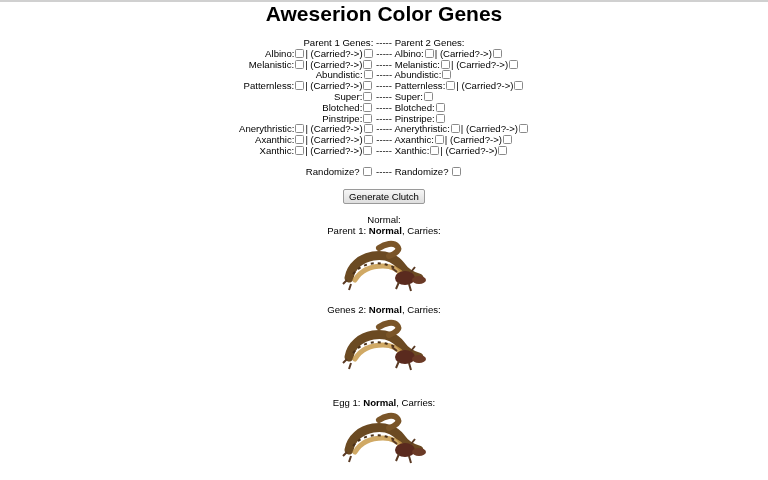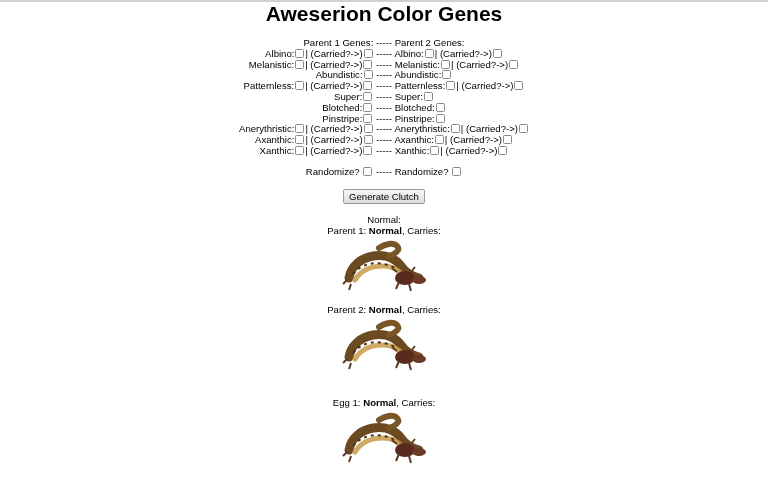--- a/index.html
+++ b/index.html
@@ -84,21 +84,21 @@
     <path d="M16 42 C 22 32, 32 28, 44 28 C 54 28, 60 32, 64 38" stroke="#c89a4a" stroke-width="5" fill="none" stroke-linecap="round" opacity="0.85"></path>
     <path d="M40 10 C 46 6, 54 4, 58 8 C 62 12, 56 16, 50 18" stroke="#7a5528" stroke-width="6" fill="none" stroke-linecap="round"></path>
     <path d="M14 36 C 24 24, 40 22, 56 30" stroke="#4a3018" stroke-width="2" stroke-dasharray="3 4" fill="none"></path>
     <ellipse cx="66" cy="40" rx="10" ry="7" fill="#5a2a1e"></ellipse>
     <ellipse cx="80" cy="42" rx="7" ry="4" fill="#6b3a26"></ellipse>
     <path d="M60 44 l-3 7 M70 46 l2 7 M58 34 l-5 -4 M72 34 l4 -5" stroke="#5a3a24" stroke-width="2"></path>
     <path d="M8 42 l-4 4 M12 46 l-2 6" stroke="#5a3a24" stroke-width="2"></path>
   </svg>
 </div>
         <div>
-          <div class="label"><span>Parent 2: </span><b>Normal</b><span>, Carries:</span></div>
+          <div class="label"><span>Genes 2: </span><b>Normal</b><span>, Carries:</span></div>
   <svg class="creature" viewBox="0 0 90 58">
     <path d="M10 40 C 12 28, 22 20, 34 18 C 46 16, 56 20, 62 28 C 66 34, 72 38, 80 40" stroke="#6b4a22" stroke-width="9" fill="none" stroke-linecap="round"></path>
     <path d="M16 42 C 22 32, 32 28, 44 28 C 54 28, 60 32, 64 38" stroke="#c89a4a" stroke-width="5" fill="none" stroke-linecap="round" opacity="0.85"></path>
     <path d="M40 10 C 46 6, 54 4, 58 8 C 62 12, 56 16, 50 18" stroke="#7a5528" stroke-width="6" fill="none" stroke-linecap="round"></path>
     <path d="M14 36 C 24 24, 40 22, 56 30" stroke="#4a3018" stroke-width="2" stroke-dasharray="3 4" fill="none"></path>
     <ellipse cx="66" cy="40" rx="10" ry="7" fill="#5a2a1e"></ellipse>
     <ellipse cx="80" cy="42" rx="7" ry="4" fill="#6b3a26"></ellipse>
     <path d="M60 44 l-3 7 M70 46 l2 7 M58 34 l-5 -4 M72 34 l4 -5" stroke="#5a3a24" stroke-width="2"></path>
     <path d="M8 42 l-4 4 M12 46 l-2 6" stroke="#5a3a24" stroke-width="2"></path>
   </svg>

